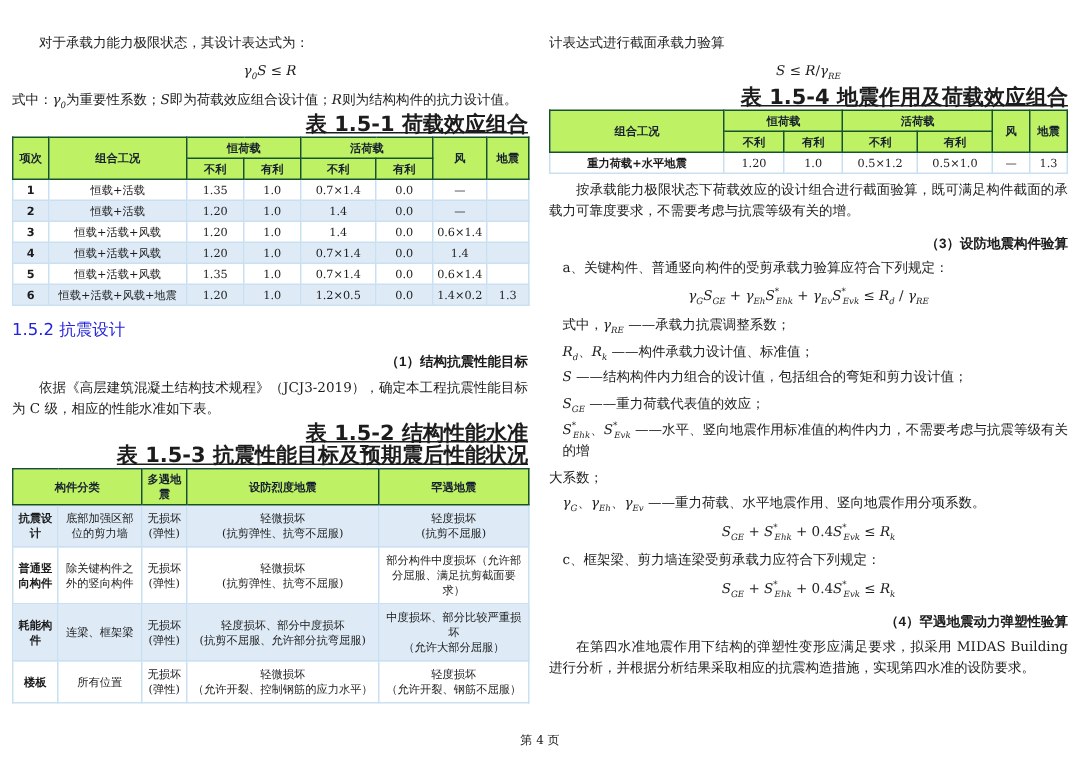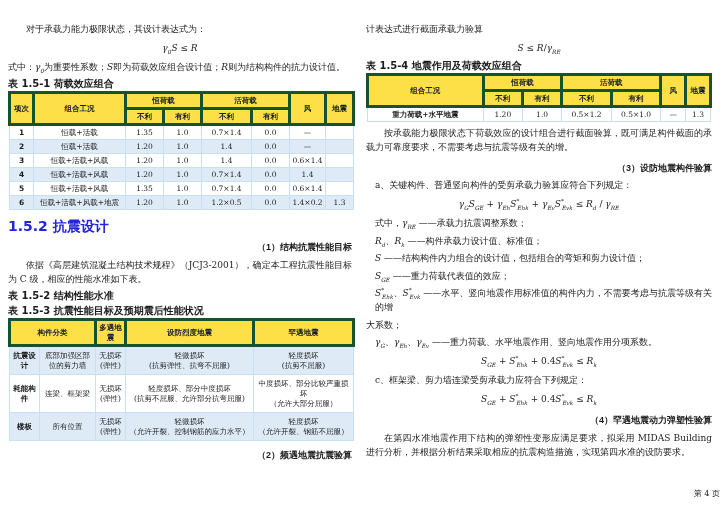--- a/index.html
+++ b/index.html
@@ -5,47 +5,47 @@
   html,body{margin:0;padding:0;}
   .page{position:relative;width:720px;height:508px;background:#ffffff;overflow:hidden;
         font-family:"DejaVu Serif",serif;color:#1c1c1c;font-size:9px;line-height:14px;margin-top:16px;}
   .col{position:absolute;top:0;width:344px;}
   .col-left{left:8px;}
   .col-right{left:366px;width:346px;}
   p{margin:0;text-align:justify;}
   .p{margin-top:4px;}
   .ind{text-indent:2em;}
   .first{margin-top:6px;}
-  .h1{color:#2323DC;font-weight:bold;font-size:14px;line-height:14px;margin-top:9px;
+  .h1{color:#2323DC;font-weight:normal;font-size:11px;line-height:14px;margin-top:9px;
       font-family:"DejaVu Sans",sans-serif;text-align:left;}
   .sub{font-weight:bold;font-family:Liberation Sans, sans-serif;text-indent:2em;margin-top:7px;text-align:right;}
   .formula{text-align:center;margin:5px 0;font-size:9px;}
   .mi{font-style:italic;}
   sub,sup{font-size:64%;line-height:0;font-style:italic;}
   sup{margin-right:-2px;}
-  .caption{text-align:left;font-weight:bold;font-size:10px;line-height:11px;margin-top:4px;
-           font-family:"DejaVu Sans",sans-serif;}
+  .caption{text-align:right;font-weight:bold;font-size:14px;line-height:11px;margin-top:4px;
+           font-family:"DejaVu Sans",sans-serif;text-decoration:underline;}
   table.t{border-collapse:collapse;table-layout:fixed;width:100%;margin-top:2px;
           border-bottom:1px solid #8FBADF;}
-  .t th{background:#fde047;color:#17202e;font-weight:bold;font-size:7.5px;line-height:10px;
-        border:3px solid #14532d;padding:1.5px 2px;font-family:"DejaVu Sans",sans-serif;
+  .t th{background:#bef264;color:#17202e;font-weight:bold;font-size:7.5px;line-height:10px;
+        border:1px solid #14532d;padding:1.5px 2px;font-family:"DejaVu Sans",sans-serif;
         word-break:break-all;}
   .t td{font-size:7.5px;line-height:10px;border:1px solid #C9DFF2;padding:1.5px 2px;
         text-align:center;vertical-align:middle;word-break:break-all;white-space:pre-line;}
   .t td.b{font-weight:bold;font-family:"DejaVu Sans",sans-serif;}
   .t th.al{text-align:left;padding-left:5px;}
   .t1 tbody tr:nth-child(even) td,
   .t2 tbody tr td,
   .t3 tbody tr:nth-child(odd) td{background:#DEEBF7;}
   .t2 td{padding:3px 2px;}
   .t3 td{padding:3.5px 2px;}
   .def{margin:3.5px 0;padding-left:9px;text-align:justify;}
   .def.cont{padding-left:0;}
   .abc{padding-left:9px;margin-top:3px;text-align:left;}
-  .footer{position:absolute;left:0;top:471px;width:720px;text-align:right;font-size:8px;}
+  .footer{position:absolute;left:0;top:471px;width:720px;text-align:center;font-size:8px;}
 </style>
 </head>
 <body>
 
 <div class="page">
 
   <div class="col col-left">
     <p class="p first ind">对于承载力能力极限状态，其设计表达式为：</p>
     <div class="formula"><span class="mi">γ</span><sub>0</sub><span class="mi">S</span><span> ≤ </span><span class="mi">R</span></div>
     <p class="p"><span>式中：</span><span class="mi">γ</span><sub>0</sub><span>为重要性系数；</span><span class="mi">S</span><span>即为荷载效应组合设计值；</span><span class="mi">R</span><span>则为结构构件的抗力设计值。</span></p>
@@ -137,21 +137,21 @@
             <td>1.2×0.5</td>
             <td>0.0</td>
             <td>1.4×0.2</td>
             <td>1.3</td>
           </tr>
         </tbody>
       </table>
 
     <div class="h1">1.5.2 抗震设计</div>
     <div class="sub">（1）结构抗震性能目标</div>
-    <p class="p ind">依据《高层建筑混凝土结构技术规程》（JCJ3-2001），确定本工程抗震性能目标为 C 级，相应的性能水准如下表。</p>
+    <p class="p ind">依据《高层建筑混凝土结构技术规程》（JCJ3-2019），确定本工程抗震性能目标为 C 级，相应的性能水准如下表。</p>
 
     <div class="caption">表 1.5-2 结构性能水准</div>
 
     <div class="caption">表 1.5-3 抗震性能目标及预期震后性能状况</div>
     <table class="t t3">
         <colgroup>
           <col style="width: 30px;">
           <col style="width: 56px;">
           <col style="width: 30px;">
           <col style="width: 128px;">
@@ -170,20 +170,29 @@
             <td class="b">抗震设计</td>
             <td>底部加强区部位的剪力墙</td>
             <td>无损坏
 (弹性)</td>
             <td>轻微损坏
 (抗剪弹性、抗弯不屈服)</td>
             <td>轻度损坏
 (抗剪不屈服)</td>
           </tr>
           <tr>
+            <td class="b">普通竖向构件</td>
+            <td>除关键构件之外的竖向构件</td>
+            <td>无损坏
+(弹性)</td>
+            <td>轻微损坏
+(抗剪弹性、抗弯不屈服)</td>
+            <td>部分构件中度损坏（允许部分屈服、满足抗剪截面要求）</td>
+          </tr>
+          <tr>
             <td class="b">耗能构件</td>
             <td>连梁、框架梁</td>
             <td>无损坏
 (弹性)</td>
             <td>轻度损坏、部分中度损坏
 (抗剪不屈服、允许部分抗弯屈服)</td>
             <td>中度损坏、部分比较严重损坏
 （允许大部分屈服）</td>
           </tr>
           <tr>
@@ -192,21 +201,20 @@
             <td>无损坏
 (弹性)</td>
             <td>轻微损坏
 （允许开裂、控制钢筋的应力水平）</td>
             <td>轻度损坏
 （允许开裂、钢筋不屈服）</td>
           </tr>
         </tbody>
       </table>
 
-    <div class="sub">（2）频遇地震抗震验算</div>
 
   </div>
 
   <div class="col col-right">
     <p class="p first">计表达式进行截面承载力验算</p>
     <div class="formula"><span class="mi">S</span><span> ≤ </span><span class="mi">R</span><span>/</span><span class="mi">γ</span><sub>RE</sub></div>
 
     <div class="caption">表 1.5-4 地震作用及荷载效应组合</div>
     <table class="t t4">
         <colgroup>

